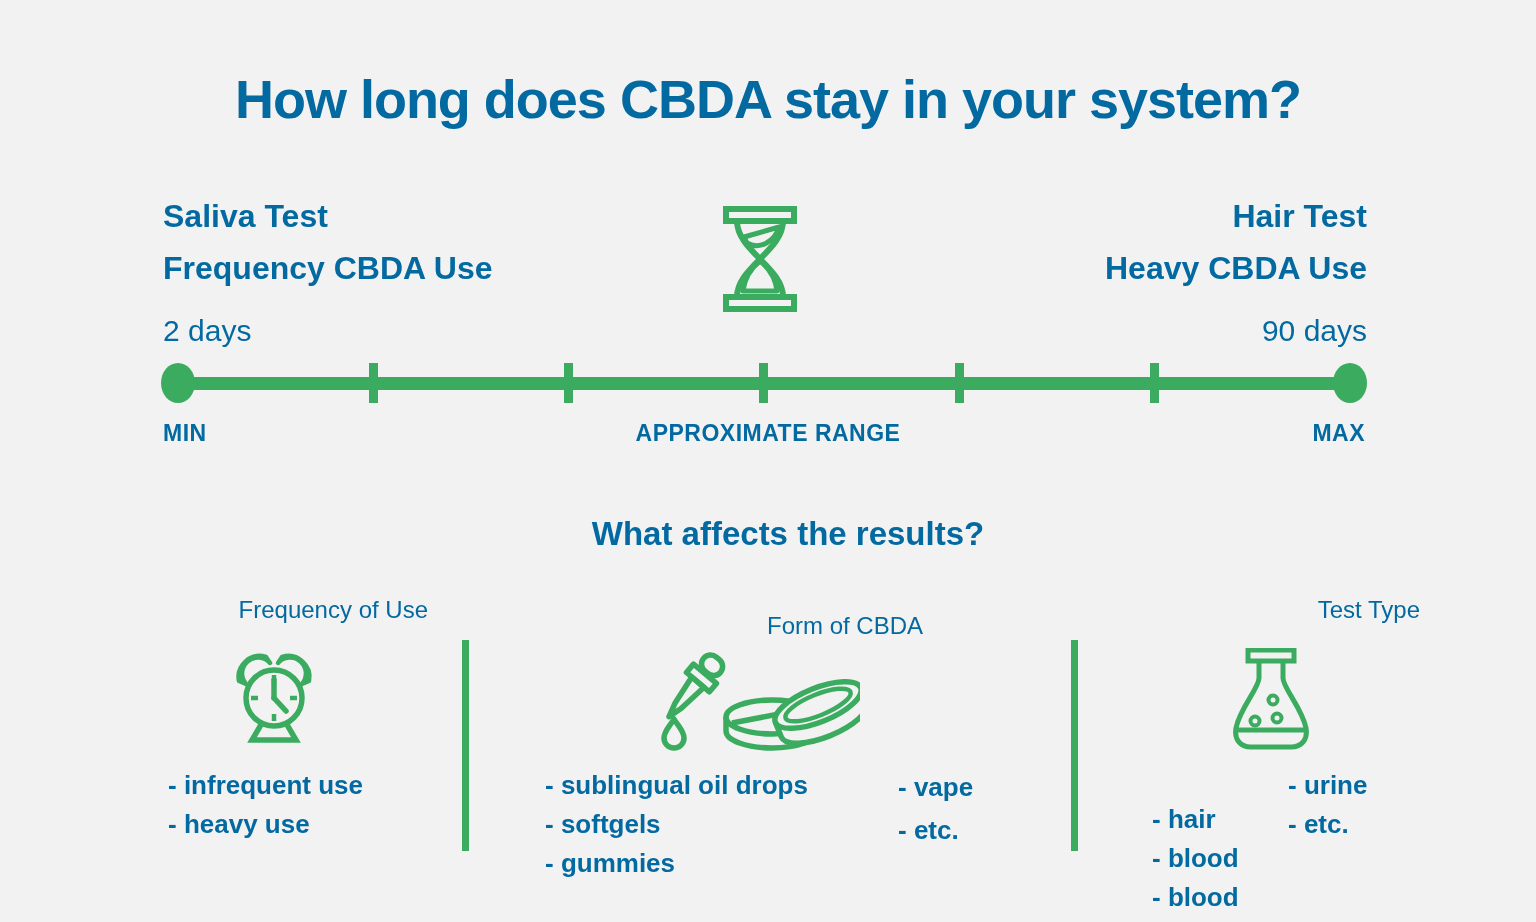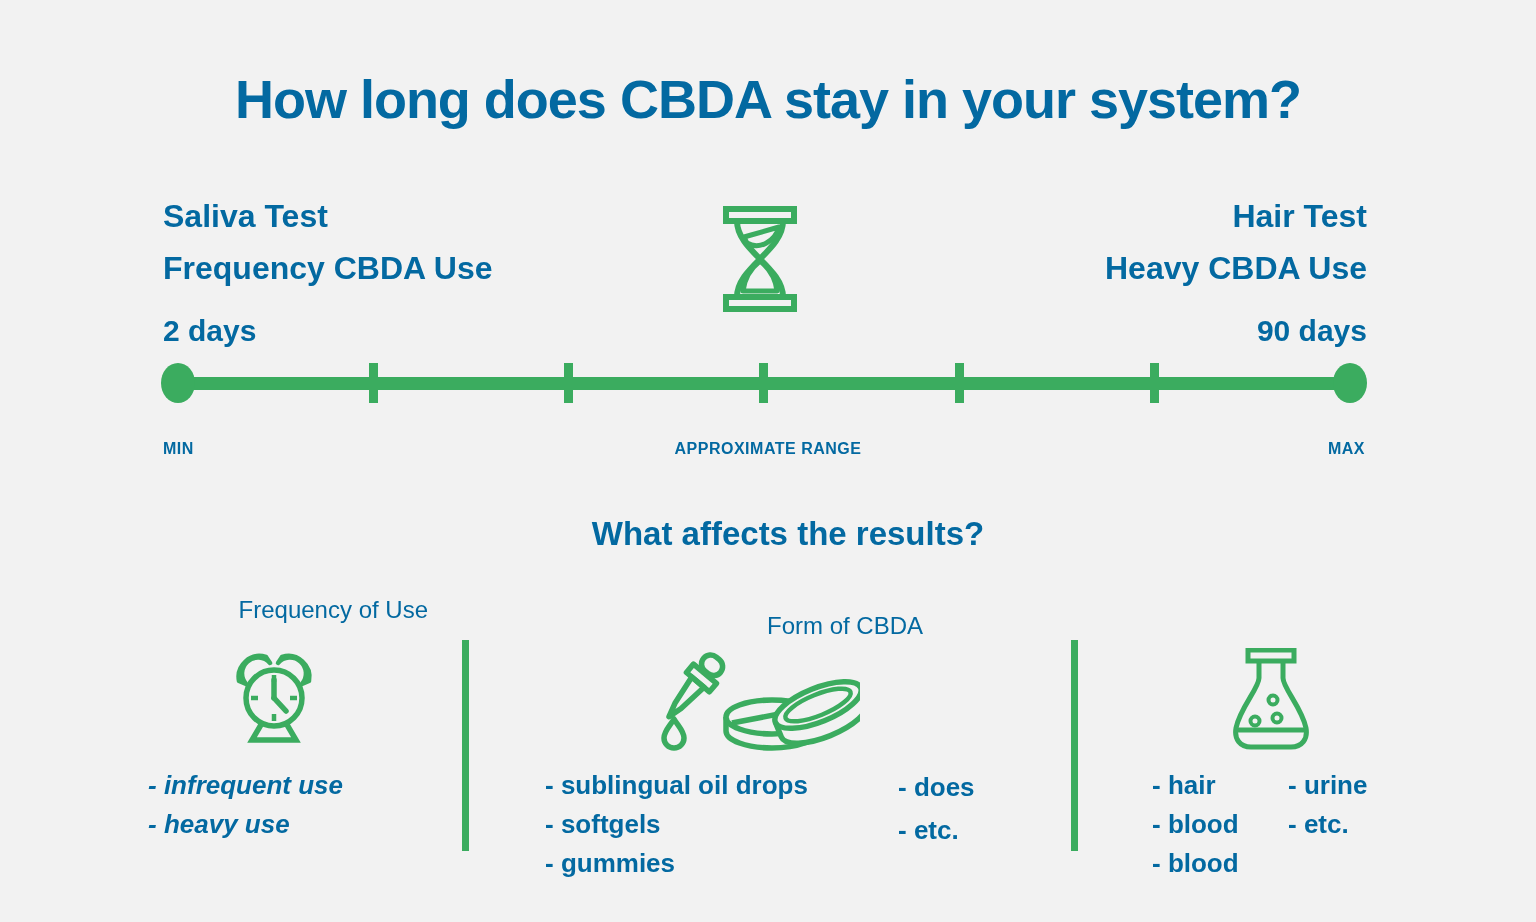--- a/index.html
+++ b/index.html
@@ -11,54 +11,54 @@
     color:#0369a1;
   }
   .title {
     position:absolute; top:68px; left:0; width:100%;
     text-align:center; font-size:54px; font-weight:bold;
     letter-spacing:-1px; margin:0;
   }
   .tl-head { position:absolute; top:190px; font-size:32px; font-weight:bold; line-height:52px; }
   .tl-head-left  { left:163px; text-align:left; }
   .tl-head-right { right:169px; text-align:right; }
-  .tl-value { position:absolute; top:314px; font-size:30px; font-weight:bold; }
+  .tl-value { position:absolute; top:314px; font-size:30px; font-weight:normal; }
   .tl-value-left  { left:163px; }
   .tl-value-right { right:169px; }
   .hourglass { position:absolute; left:722px; top:206px; }
 
   .tl-line { position:absolute; left:178px; top:377px; width:1172px; height:13px; background:#3bac5f; }
   .tl-dot  { position:absolute; top:363px; width:34px; height:40px; border-radius:50%; background:#3bac5f; }
   .tl-dot-left  { left:161px; }
   .tl-dot-right { left:1333px; }
   .tick { position:absolute; top:363px; width:9px; height:40px; background:#3bac5f; }
   .tick-1 { left:369px; } .tick-2 { left:564px; } .tick-3 { left:759px; }
   .tick-4 { left:955px; } .tick-5 { left:1150px; }
-  .axis-label { position:absolute; top:420px; font-size:16px; font-weight:bold; letter-spacing:0.5px;margin-top:20px; }
+  .axis-label { position:absolute; top:420px; font-size:23px; font-weight:bold; letter-spacing:0.5px; }
   .axis-min { left:163px; }
   .axis-range { left:0; width:100%; text-align:center; }
   .axis-max { right:171px; }
 
   .factors-title { position:absolute; top:515px; left:0; width:100%; text-align:center; font-size:33px; font-weight:bold; margin:0;padding-left:20px; }
   .col-header { position:absolute; top:596px; width:300px; text-align:right; font-size:24px; font-weight:normal; }
   .col-header-1 { left:128px; }
   .col-header-2 { left:623px;margin-top:16px; }
   .col-header-3 { left:1120px; }
   .icon-box { position:absolute; }
   .icon-clock   { left:232px; top:648px; }
   .icon-dropper { left:650px; top:645px; }
   .icon-flask   { left:1225px; top:648px; }
   .divider { position:absolute; top:640px; width:7px; height:211px; background:#3bac5f; }
   .divider-1 { left:462px; }
   .divider-2 { left:1071px; }
   .list { position:absolute; top:766px; font-size:26px; font-weight:bold; line-height:39px; white-space:nowrap; }
-  .list-1  { left:148px;font-style:italic; }
+  .list-1  { left:168px; }
   .list-2a { left:545px; }
   .list-2b { left:898px; line-height:43px; }
-  .list-3a { left:1152px; }
+  .list-3a { left:1152px;margin-top:34px; }
   .list-3b { left:1288px; }
   svg { display:block; }
 </style>
 </head>
 <body>
 
 <div class="canvas">
 
   <h1 class="title">How long does CBDA stay in your system?</h1>
 
@@ -96,20 +96,21 @@
   <div class="tick tick-5"></div>
 
   <div class="axis-label axis-min">MIN</div>
   <div class="axis-label axis-range">APPROXIMATE RANGE</div>
   <div class="axis-label axis-max">MAX</div>
 
   <h2 class="factors-title">What affects the results?</h2>
 
   <div class="col-header col-header-1">Frequency of Use</div>
   <div class="col-header col-header-2">Form of CBDA</div>
+  <div class="col-header col-header-3">Test Type</div>
 
   <div class="icon-box icon-clock">
     <svg width="84" height="100" viewBox="0 0 84 100" fill="none" stroke="#3bac5f" stroke-width="5.5">
       <path d="M7,33 A21,21 0 0 1 34,9 L38,15 A13,13 0 0 0 14,36 Z" stroke-width="4.5" stroke-linejoin="round"></path>
       <path d="M77,33 A21,21 0 0 0 50,9 L46,15 A13,13 0 0 1 70,36 Z" stroke-width="4.5" stroke-linejoin="round"></path>
       <circle cx="42" cy="50" r="28"></circle>
       <line x1="42" y1="27" x2="42" y2="34" stroke-width="4.5"></line>
       <line x1="42" y1="66" x2="42" y2="73" stroke-width="4.5"></line>
       <line x1="58" y1="50" x2="65" y2="50" stroke-width="4.5"></line>
       <line x1="19" y1="50" x2="26" y2="50" stroke-width="4.5"></line>
@@ -156,21 +157,21 @@
     <div>- infrequent use</div>
     <div>- heavy use</div>
   </div>
 
   <div class="list list-2a">
     <div>- sublingual oil drops</div>
     <div>- softgels</div>
     <div>- gummies</div>
   </div>
   <div class="list list-2b">
-    <div>- does</div>
+    <div>- vape</div>
     <div>- etc.</div>
   </div>
 
   <div class="list list-3a">
     <div>- hair</div>
     <div>- blood</div>
     <div>- blood</div>
   </div>
   <div class="list list-3b">
     <div>- urine</div>

